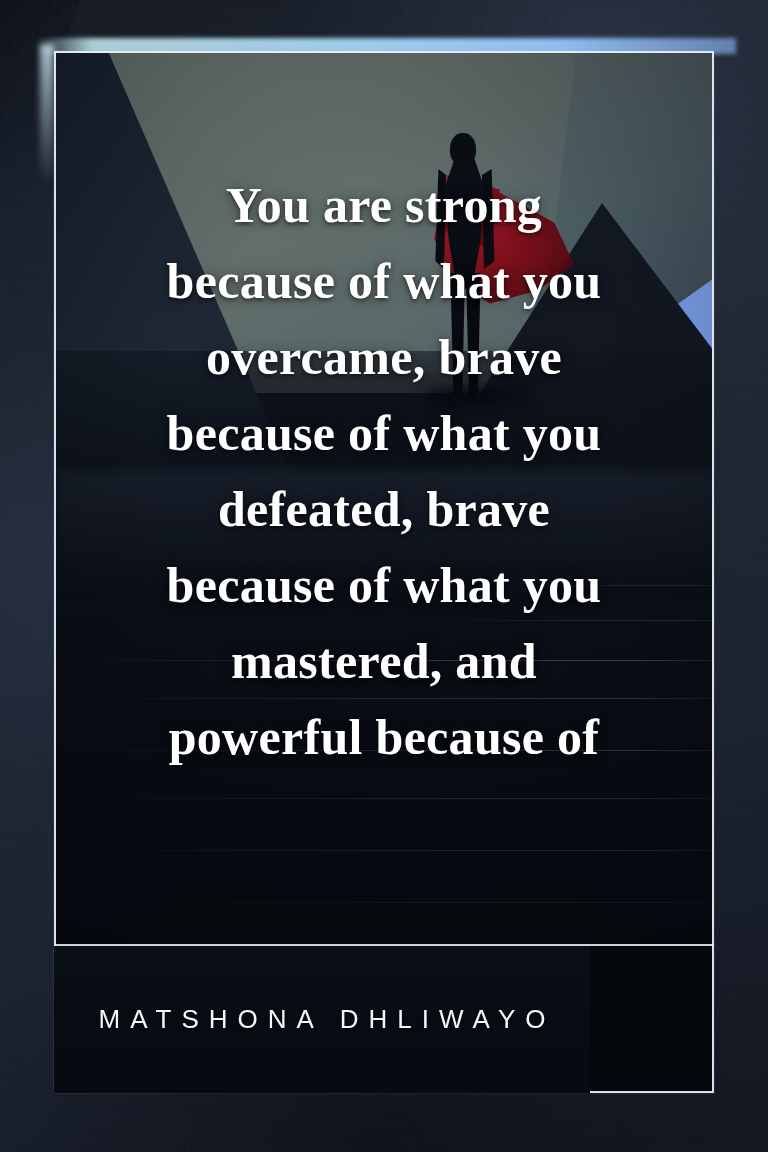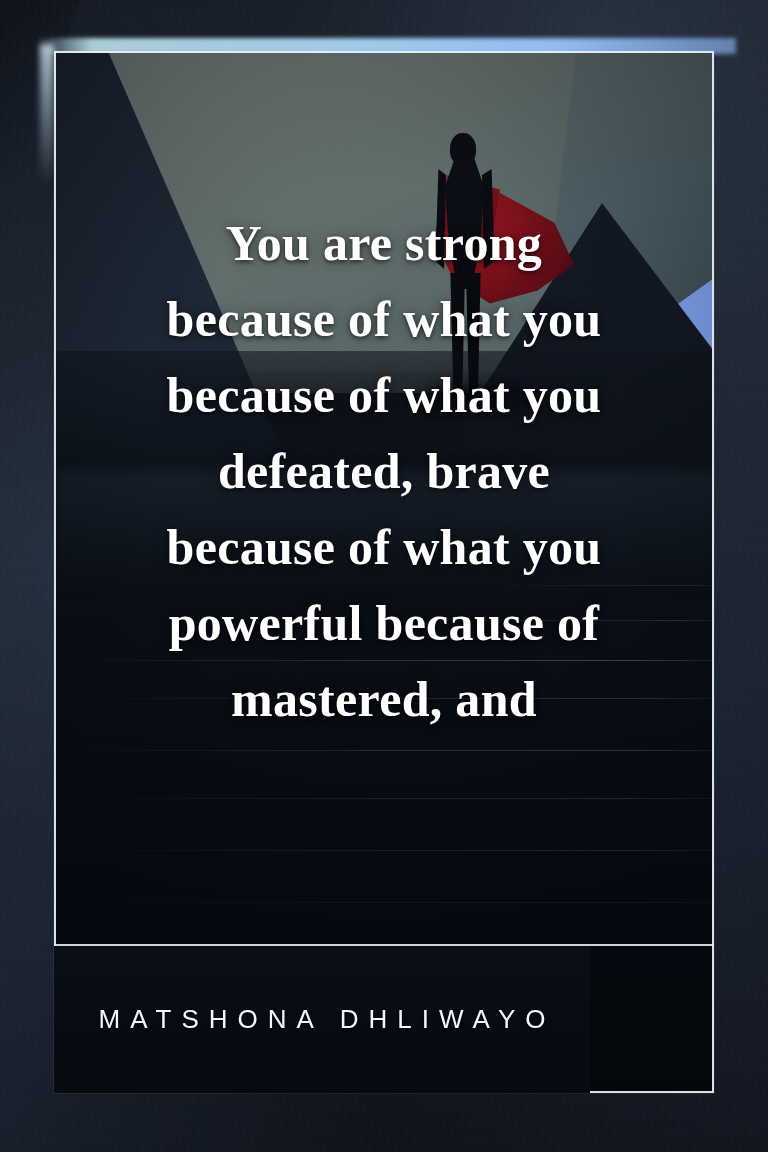--- a/index.html
+++ b/index.html
@@ -357,23 +357,24 @@
       <div class="shadow"></div>
     </div>
 
     <div class="vignette"></div>
   </div>
 </div>
 
 <div class="quote-area">
   <div class="quote-line">You are strong</div>
   <div class="quote-line">because of what you</div>
+  <div class="quote-line">overcame, brave</div>
   <div class="quote-line">because of what you</div>
   <div class="quote-line">defeated, brave</div>
   <div class="quote-line">because of what you</div>
+  <div class="quote-line">mastered, and</div>
   <div class="quote-line">powerful because of</div>
-  <div class="quote-line">mastered, and</div>
 </div>
 
 <div class="author-area">
   <div class="author">MATSHONA DHLIWAYO</div>
 </div>
 <div class="divider"></div>
 
 </body></html>

